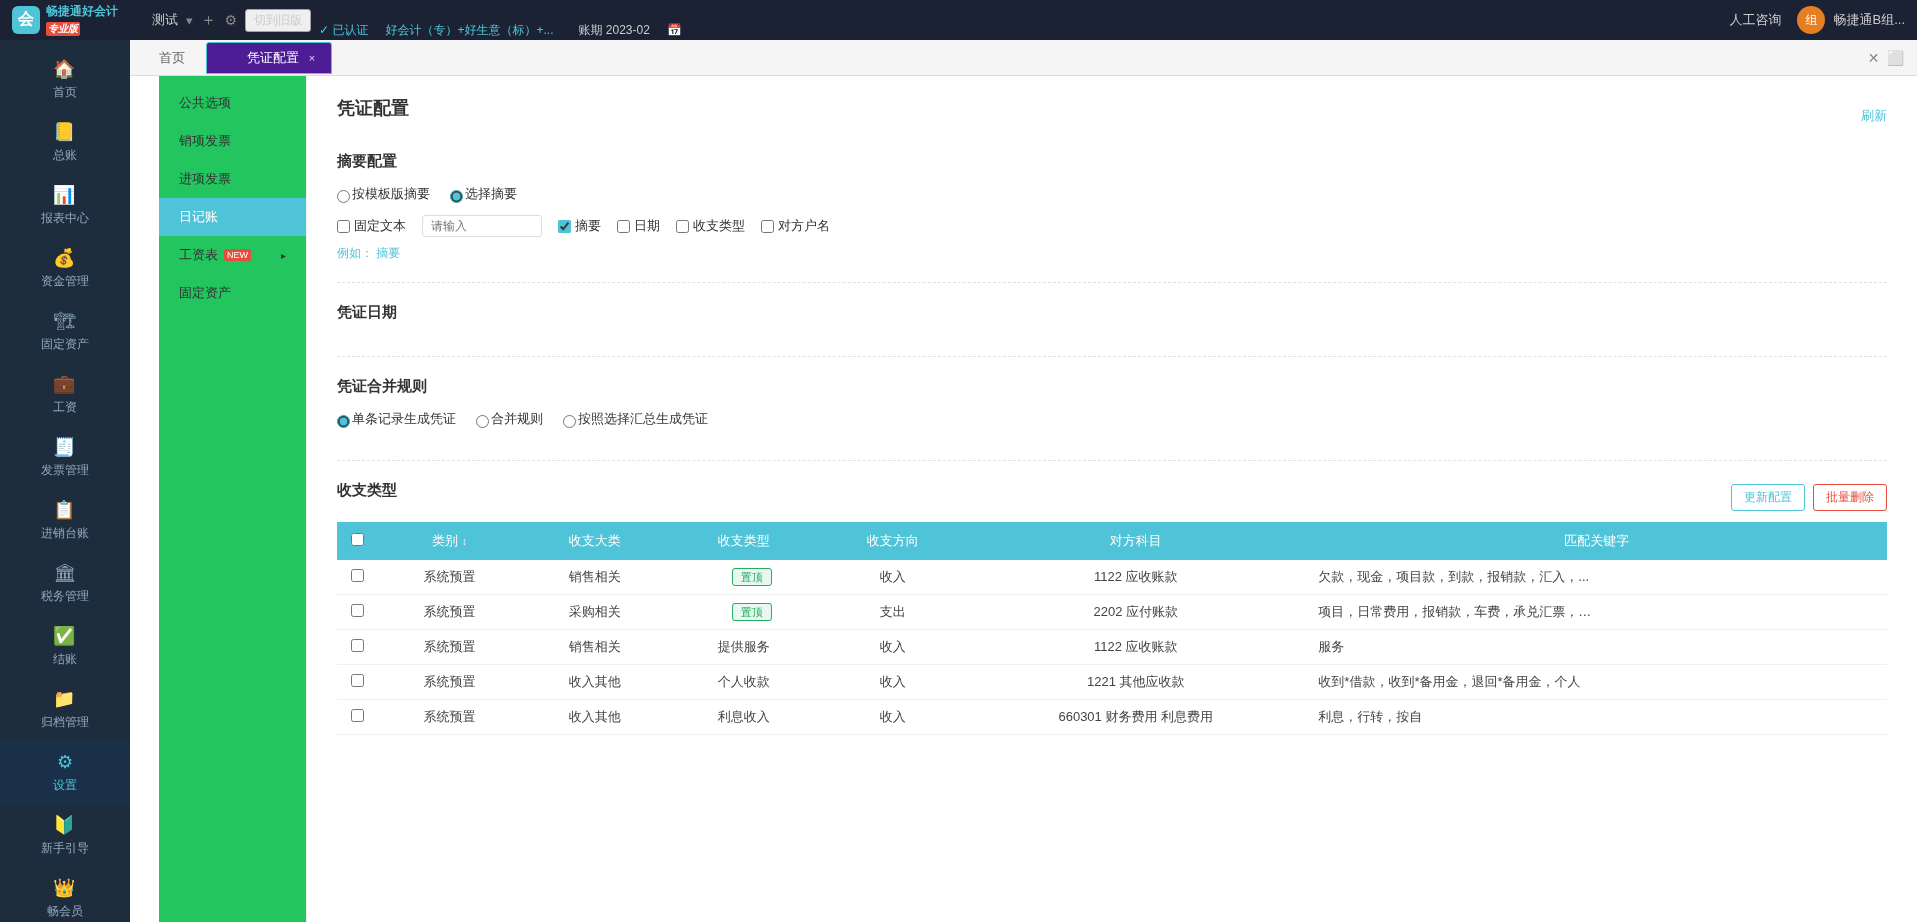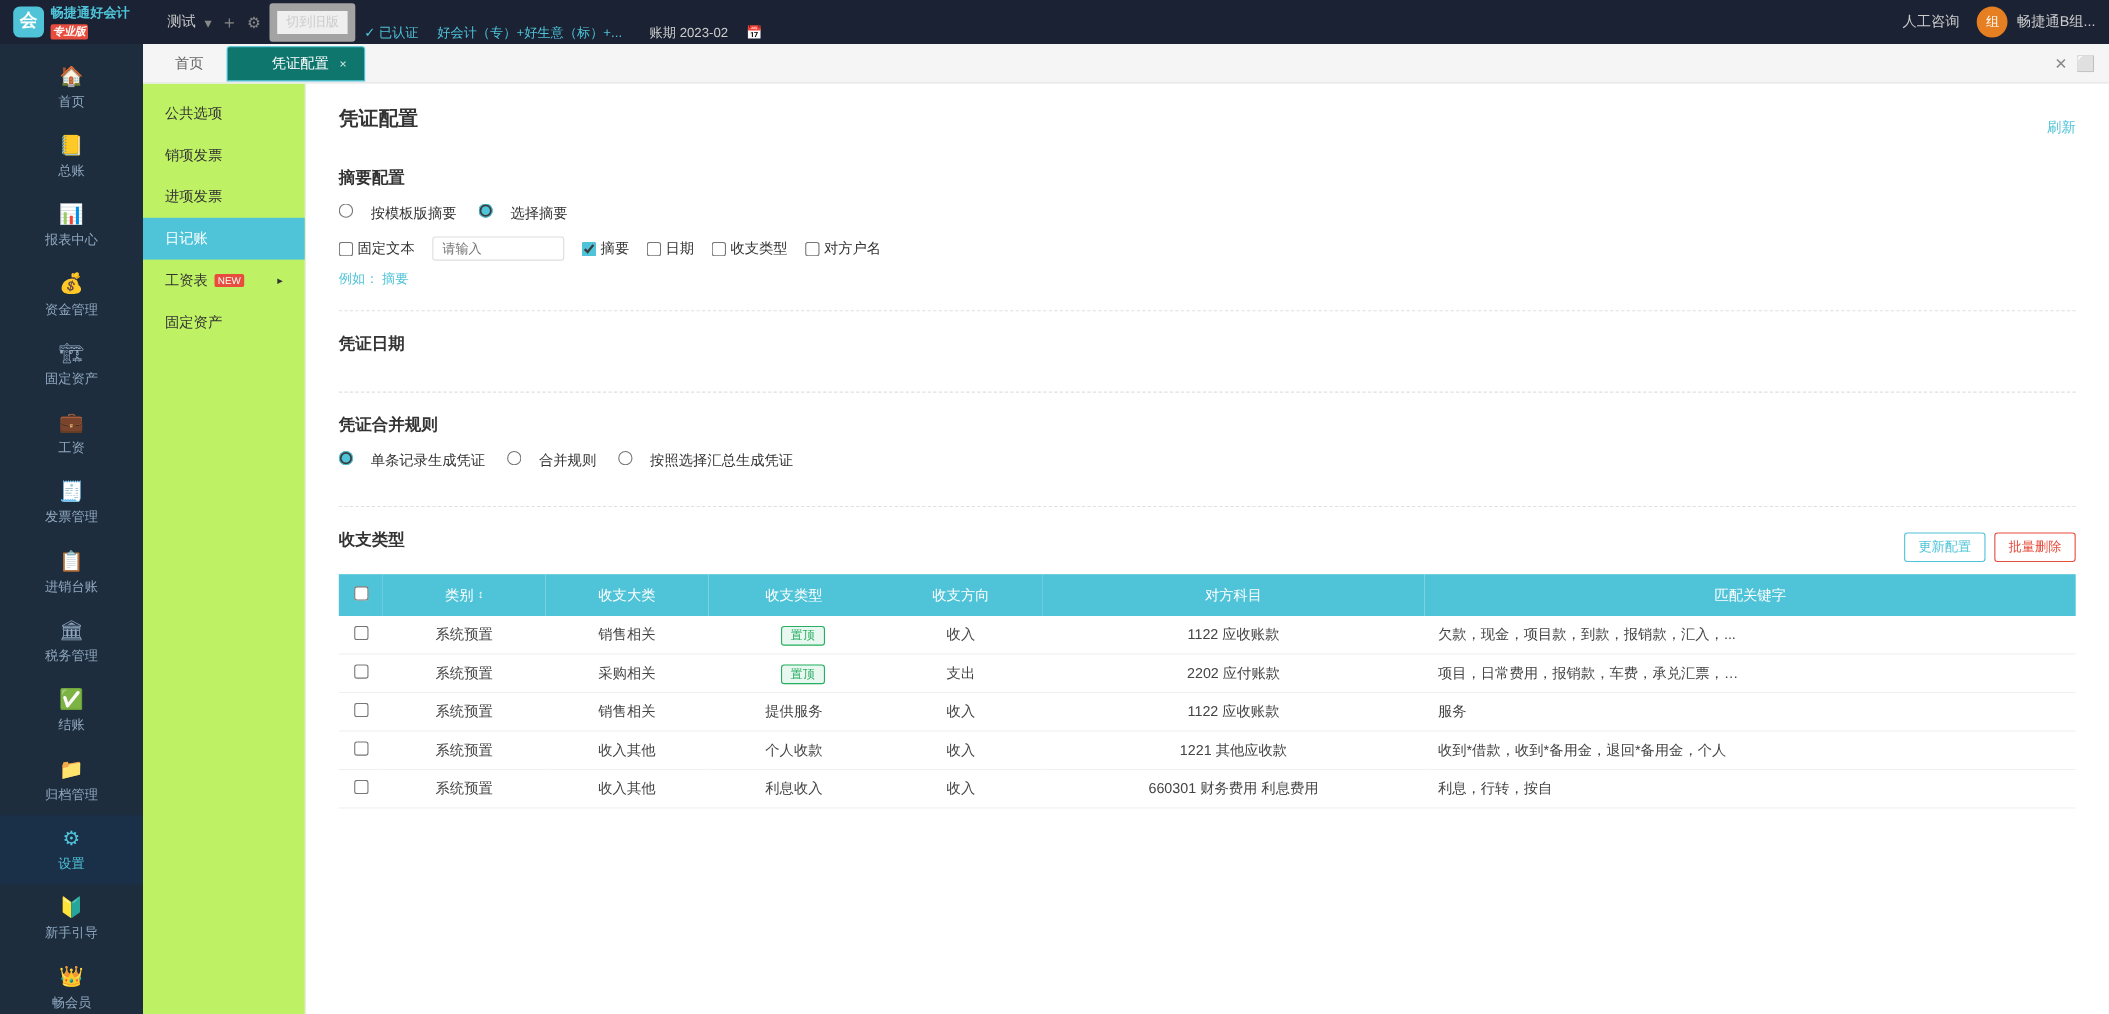--- a/index.html
+++ b/index.html
@@ -34,21 +34,21 @@
       display: flex; align-items: center; justify-content: center;
       color: white; font-size: 16px;
     }
     .top-bar .chevron { color: #888; }
     .top-bar .add-btn, .top-bar .gear-btn {
       color: #888;
       cursor: pointer;
       font-size: 14px;
     }
     .top-bar .switch-btn {
-      border: 7px solid #a3a3a3;
+      border: 1px solid #a3a3a3;
       border-radius: 3px;
       padding: 2px 8px;
       color: #ccc;
       font-size: 12px;
       cursor: pointer;
     }
     .top-bar .tags {
       display: flex;
       align-items: center;
       gap: 17px;
@@ -125,21 +125,21 @@
     }
     .tab-item {
       padding: 6px 16px;
       border-radius: 3px 3px 0 0;
       cursor: pointer;
       font-size: 13px;
       color: #666;
       border: 1px solid transparent;
     }
     .tab-item.active {
-      background: #0f766e;
+      background: #4c1d95;
       color: white;
       border-color: #4fc3d8;
       padding-left: 40px;
     }
     .tab-item .close-x {
       margin-left: 6px;
       color: rgba(255,255,255,0.8);
       font-size: 11px;
     }
     .tab-bar-right {
@@ -157,24 +157,25 @@
     .content-area {
       flex: 1;
       overflow-y: auto;
       background: #fff;
       display: flex;
     }
 
     
     .config-nav {
       width: 148px;
-      background: #bef264;
+      background: #22c55e;
       border-right: 1px solid #eee;
       padding-top: 8px;
       flex-shrink: 0;
+      margin-left: 29px;
     }
     .config-nav-item {
       padding: 10px 20px;
       font-size: 13px;
       color: #333;
       cursor: pointer;
       display: flex;
       align-items: center;
       gap: 6px;
     }
@@ -224,22 +225,22 @@
       margin-bottom: 14px;
     }
     .radio-group {
       display: flex;
       align-items: center;
       gap: 20px;
       margin-bottom: 12px;
     }
     .radio-label {
       display: flex;
-      align-items: flex-start;
-      gap: 16px;
+      align-items: flex-end;
+      gap: 2px;
       cursor: pointer;
       font-size: 13px;
     }
     .radio-label input[type="radio"] { accent-color: #4fc3d8; }
     .checkbox-row {
       display: flex;
       align-items: center;
       gap: 16px;
       margin-top: 8px;
     }

